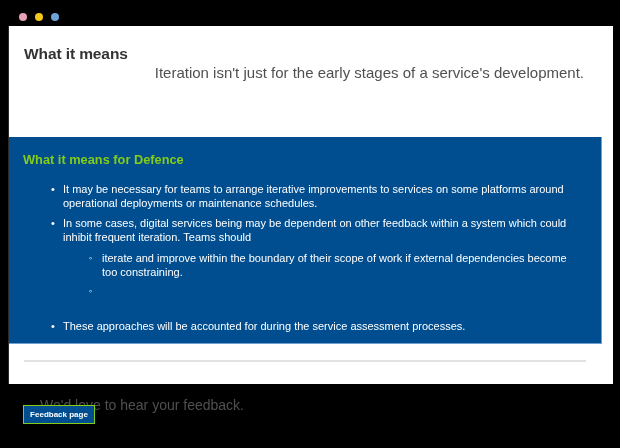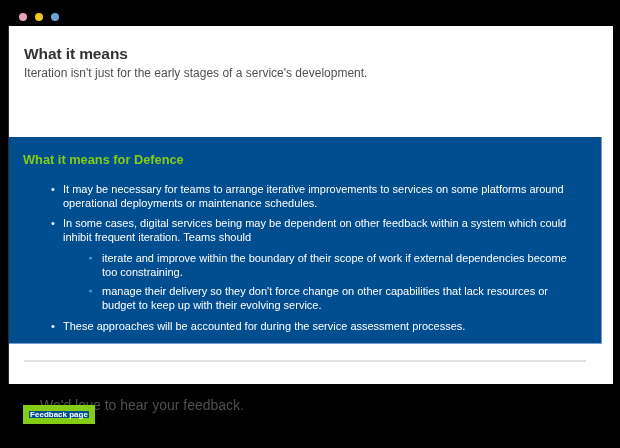--- a/index.html
+++ b/index.html
@@ -7,39 +7,39 @@
       width: 620px; height: 448px; background: #000; position: relative; overflow: hidden;
       font-family: "Liberation Sans", sans-serif;
     }
     .titlebar { position: absolute; left: 0; top: 0; width: 620px; height: 26px; background: #000; }
     .dot { position: absolute; top: 13px; width: 8px; height: 8px; border-radius: 50%; }
     .page {
       position: absolute; left: 8px; top: 26px; width: 604px; height: 358px;
       background: #fff; border-left: 1px solid #2b2b2b;
     }
     .h1 { position: absolute; left: 15px; top: 19px; margin: 0; font-size: 15.5px; font-weight: bold; color: #333; letter-spacing: -0.1px; }
-    .p { position: absolute; left: 15px; margin: 0; font-size: 12px; color: #505050; line-height: 12px; width: 560px; }
+    .p { position: absolute; left: 15px; margin: 0; font-size: 15px; color: #505050; line-height: 12px; width: 560px; text-align: right; }
     .p1 { top: 41px; }
     .p2 { top: 67px; }
     .p2 a { color: #1d70b8; text-decoration: underline; }
     .defence {
       position: absolute; left: 0; top: 111px; width: 592px; height: 206px;
       background: #004e8f; border-right: 1px solid #6fa0cf; border-bottom: 1px solid #6fa0cf; color: #fff;
     }
     .defence h2 { position: absolute; left: 14px; top: 15px; margin: 0; font-size: 12.8px; font-weight: bold; color: #84cc16; }
     .list { position: absolute; left: 0; top: 46px; width: 592px; font-size: 11px; line-height: 13.5px; }
     .li { position: absolute; left: 54px; width: 520px; }
     .li .b { position: absolute; left: -12px; top: 0; }
     .sub { left: 93px; width: 480px; }
     .sub .b { left: -13px; font-size: 9px; }
     .rule { position: absolute; left: 15px; top: 334px; width: 562px; height: 2px; background: #e2e2e2; }
     .fb-text { position: absolute; left: 15px; top: 355px; margin: 16px; font-size: 14px; color: #505050; }
     .fb-btn {
       position: absolute; left: 14px; top: 379px; width: 72px; height: 19px;
-      background: #004e8f; color: #fff; border: 6px solid #84cc16; font-size: 8px; font-weight: bold;
+      background: #004e8f; color: #fff; border: 1px solid #84cc16; font-size: 8px; font-weight: bold;
       display: flex; align-items: center; justify-content: center; cursor: pointer; padding: 0;
       font-family: "Liberation Sans", sans-serif;
     }
   </style>
 </head>
 <body>
 
 <div class="titlebar">
   <span class="dot" style="left:19px;background:#e6a1b4"></span>
   <span class="dot" style="left:35px;background:#f2c81d"></span>
@@ -60,21 +60,20 @@
       <div class="li" style="top:34px">
         <span class="b">•</span>
         <span>In some cases, digital services being may be dependent on other feedback within a system which could inhibit frequent iteration. Teams should</span>
       </div>
       <div class="li sub" style="top:69px">
         <span class="b">◦</span>
         <span>iterate and improve within the boundary of their scope of work if external dependencies become too constraining.</span>
       </div>
       <div class="li sub" style="top:102px">
         <span class="b">◦</span>
-        <span>manage their delivery so they don't force change on other capabilities that lack resources or budget to keep up with their evolving service.</span>
       </div>
       <div class="li" style="top:137px">
         <span class="b">•</span>
         <span>These approaches will be accounted for during the service assessment processes.</span>
       </div>
     </div>
   </section>
 
   <div class="rule"></div>
   <p class="fb-text">We'd love to hear your feedback.</p>

